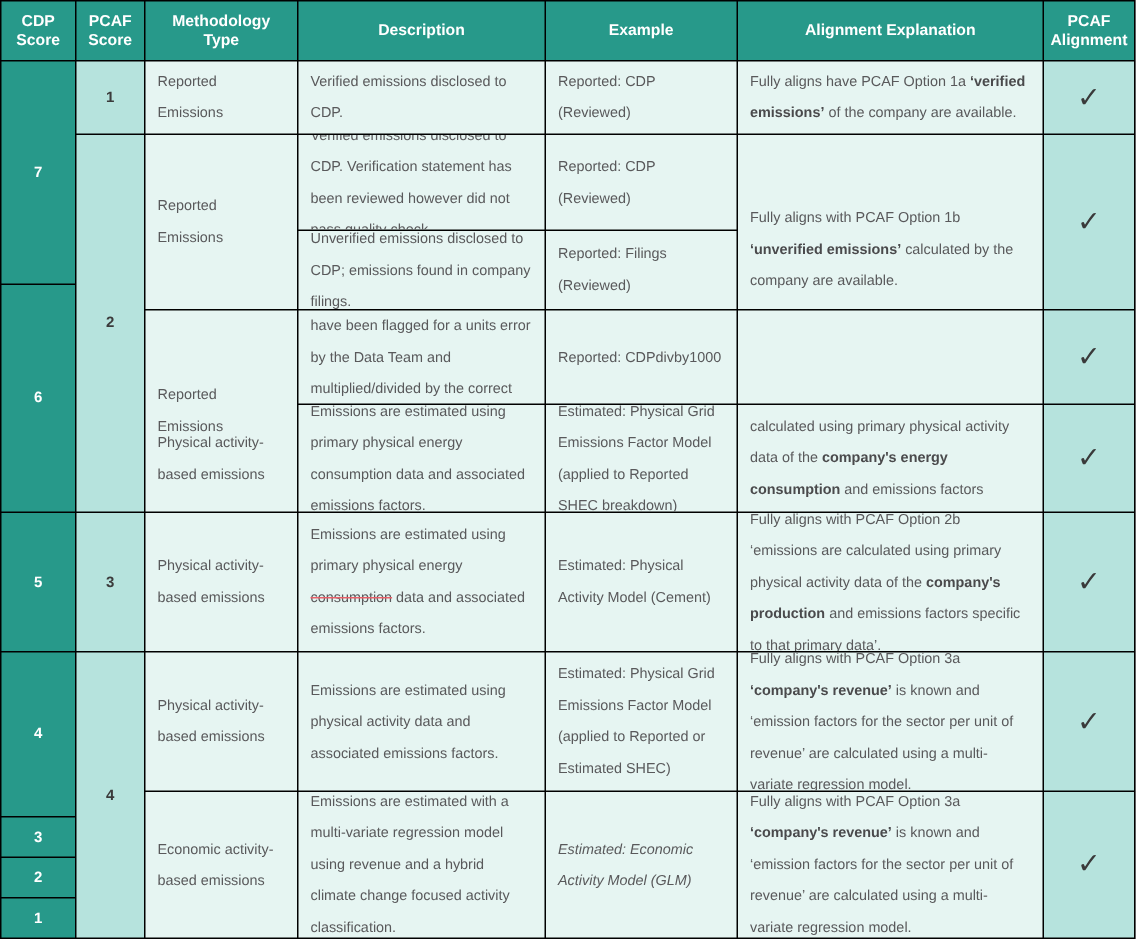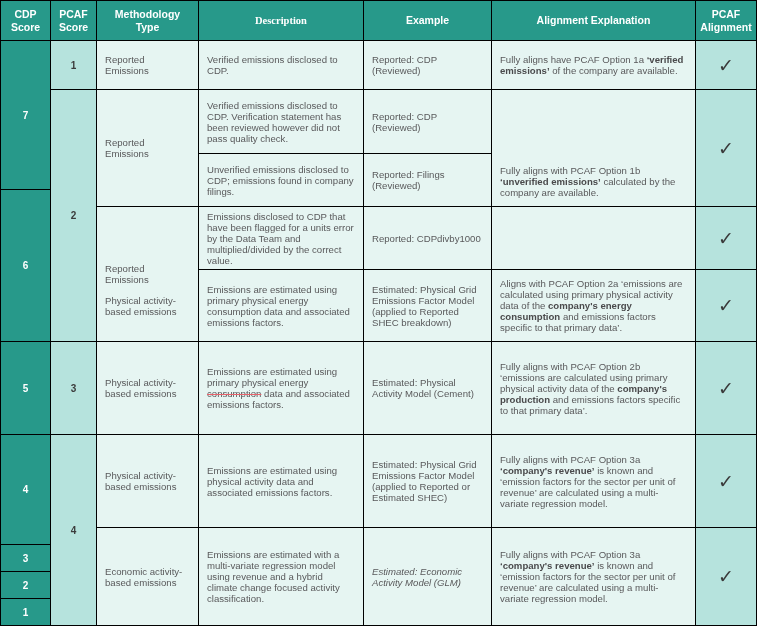--- a/index.html
+++ b/index.html
@@ -58,21 +58,21 @@
     display: flex;
     align-items: center;
     justify-content: center;
     text-align: center;
   }
   
   .txt {
     background: #e6f5f2;
     color: #59595b;
     font-size: 9.6px;
-    line-height: 11px;
+    line-height: 21px;
     padding: 6px 8px;
     display: flex;
     align-items: center;
   }
   .txt span.inner {
     display: block;
     width: 100%;
   }
   
   .align {
@@ -101,21 +101,21 @@
 
   <div class="cell hdr" style="left:1px; top:1px; width:49px; height:39px;">
     <span>CDP<br>Score</span>
   </div>
   <div class="cell hdr" style="left:51px; top:1px; width:45px; height:39px;">
     <span>PCAF<br>Score</span>
   </div>
   <div class="cell hdr" style="left:97px; top:1px; width:101px; height:39px;">
     <span>Methodology<br>Type</span>
   </div>
-  <div class="cell hdr" style="left:199px; top:1px; width:164px; height:39px;font-family:Liberation Serif, serif;">
+  <div class="cell hdr" style="left:199px; top:1px; width:164px; height:39px;">
     <span>Description</span>
   </div>
   <div class="cell hdr" style="left:364px; top:1px; width:127px; height:39px;">
     <span>Example</span>
   </div>
   <div class="cell hdr" style="left:492px; top:1px; width:203px; height:39px;">
     <span>Alignment Explanation</span>
   </div>
   <div class="cell hdr" style="left:696px; top:1px; width:60px; height:39px;">
     <span>PCAF<br>Alignment</span>

